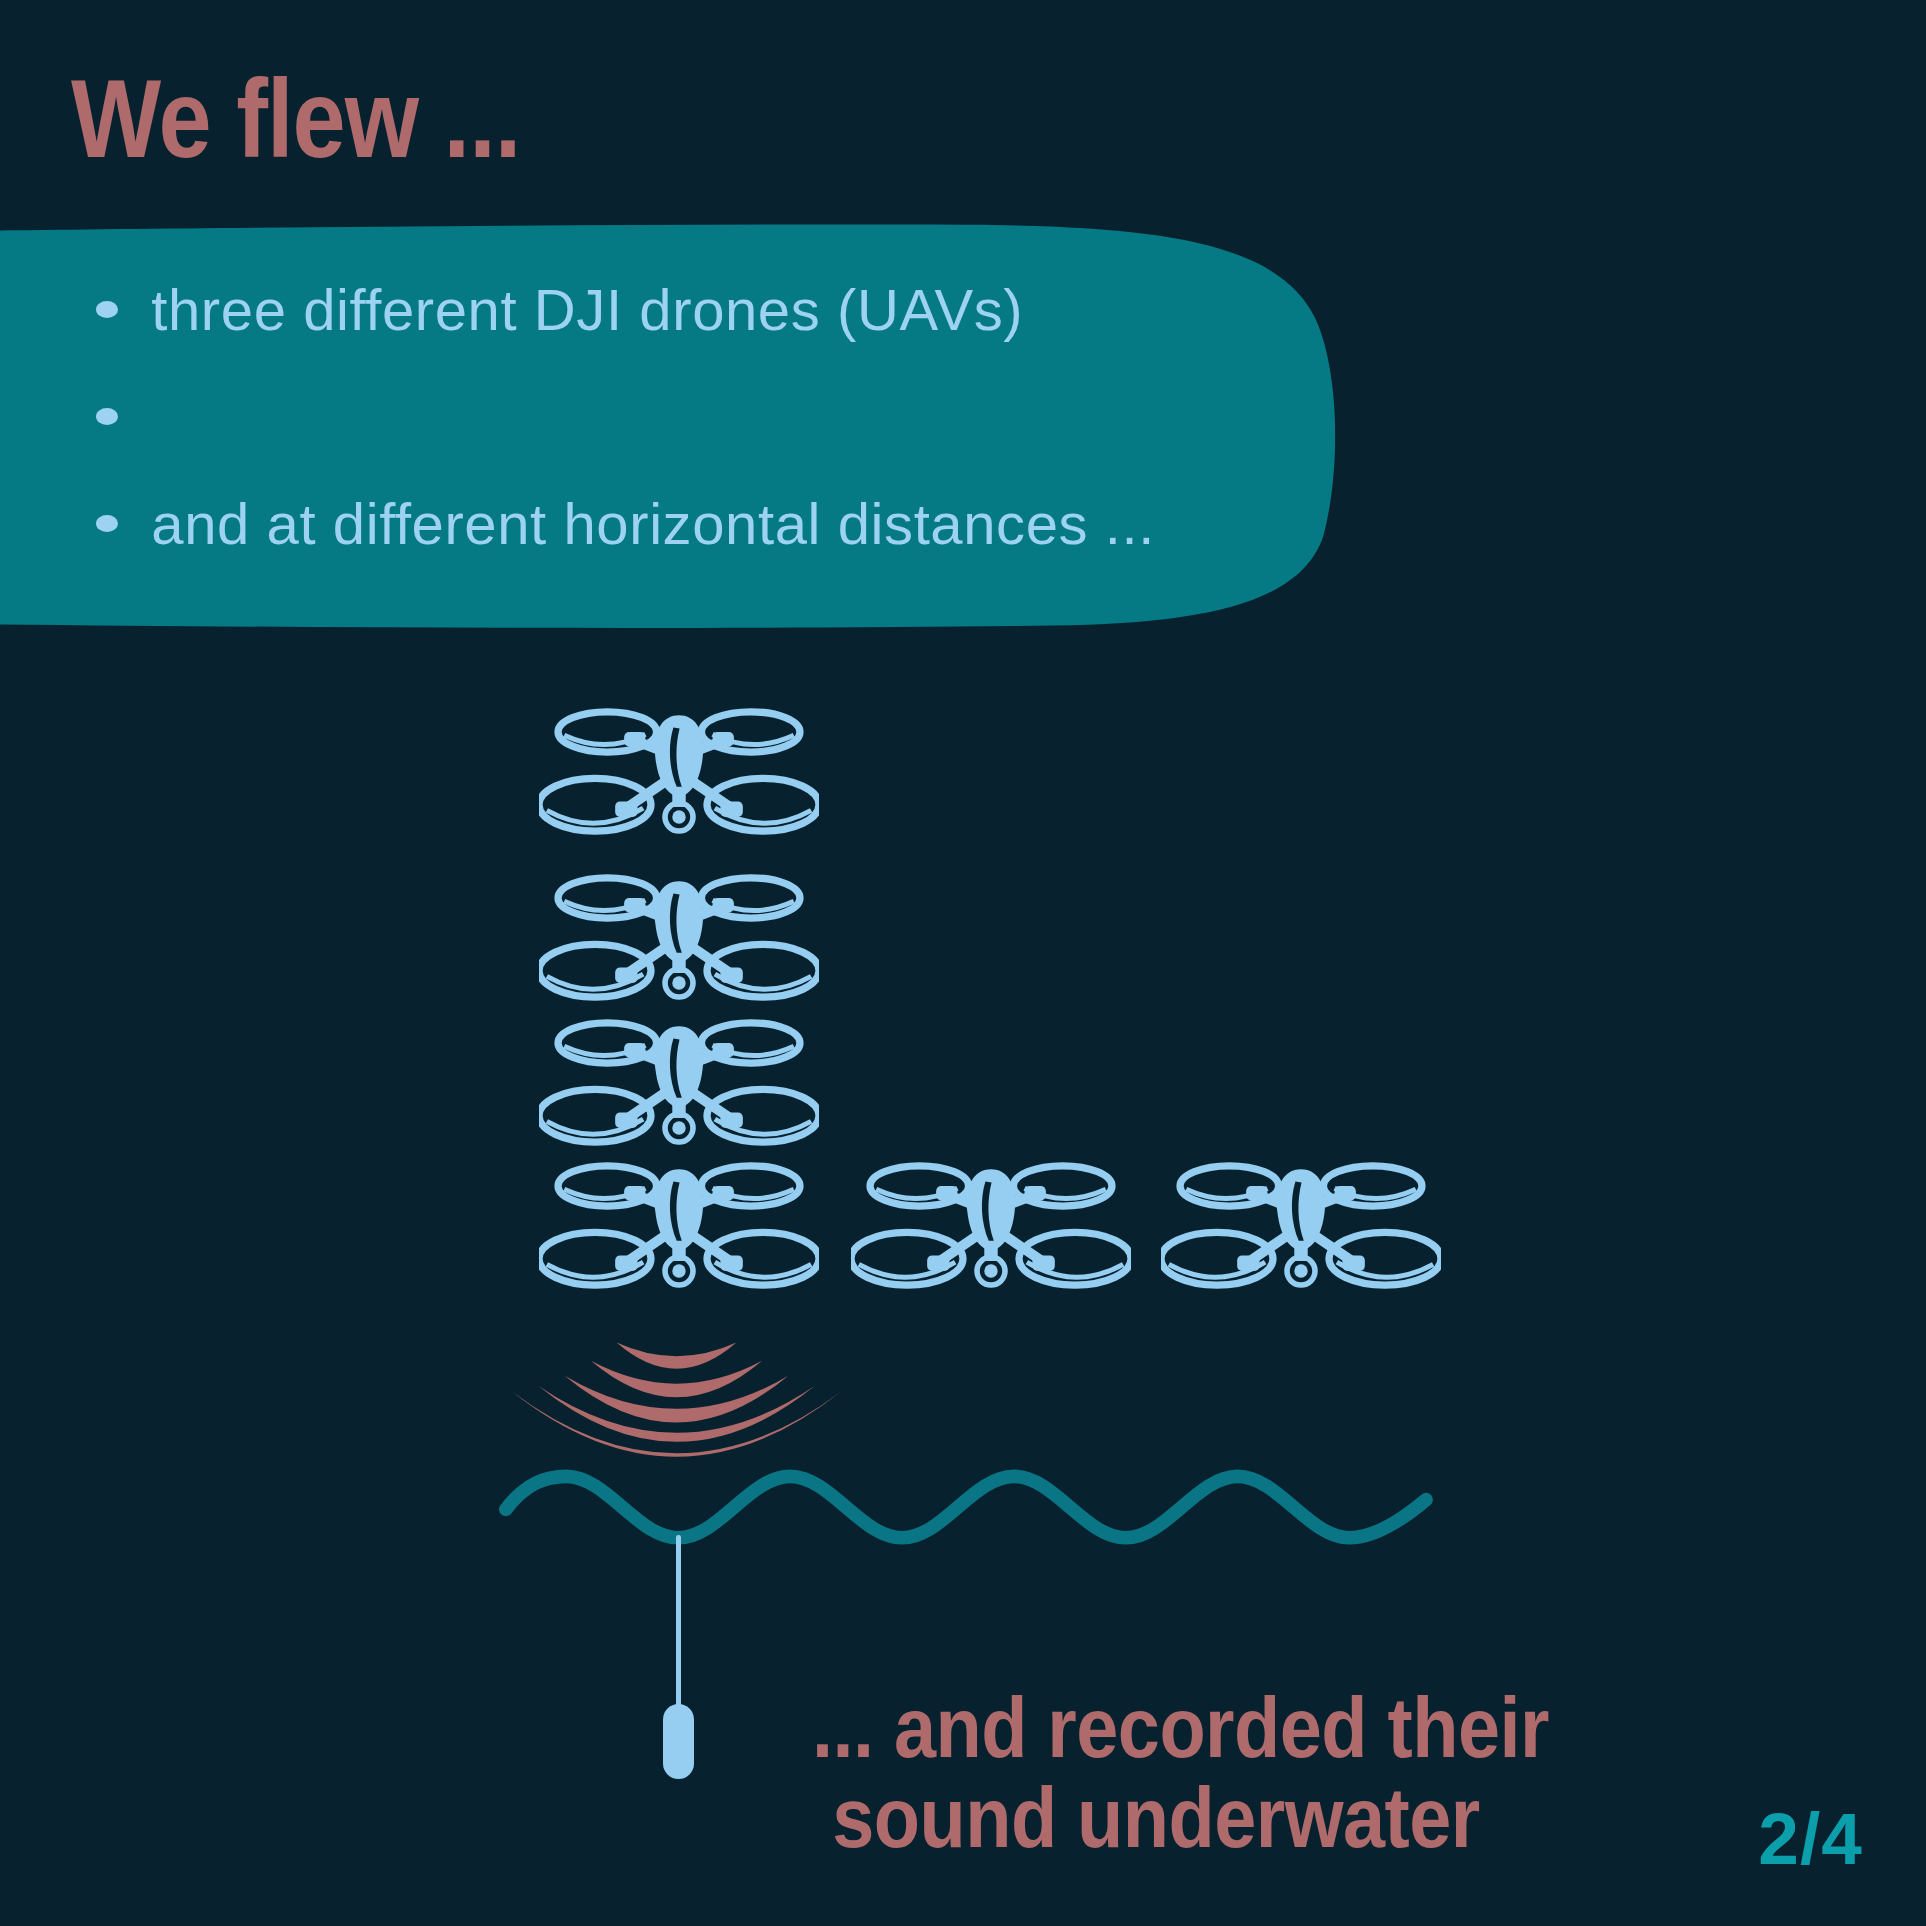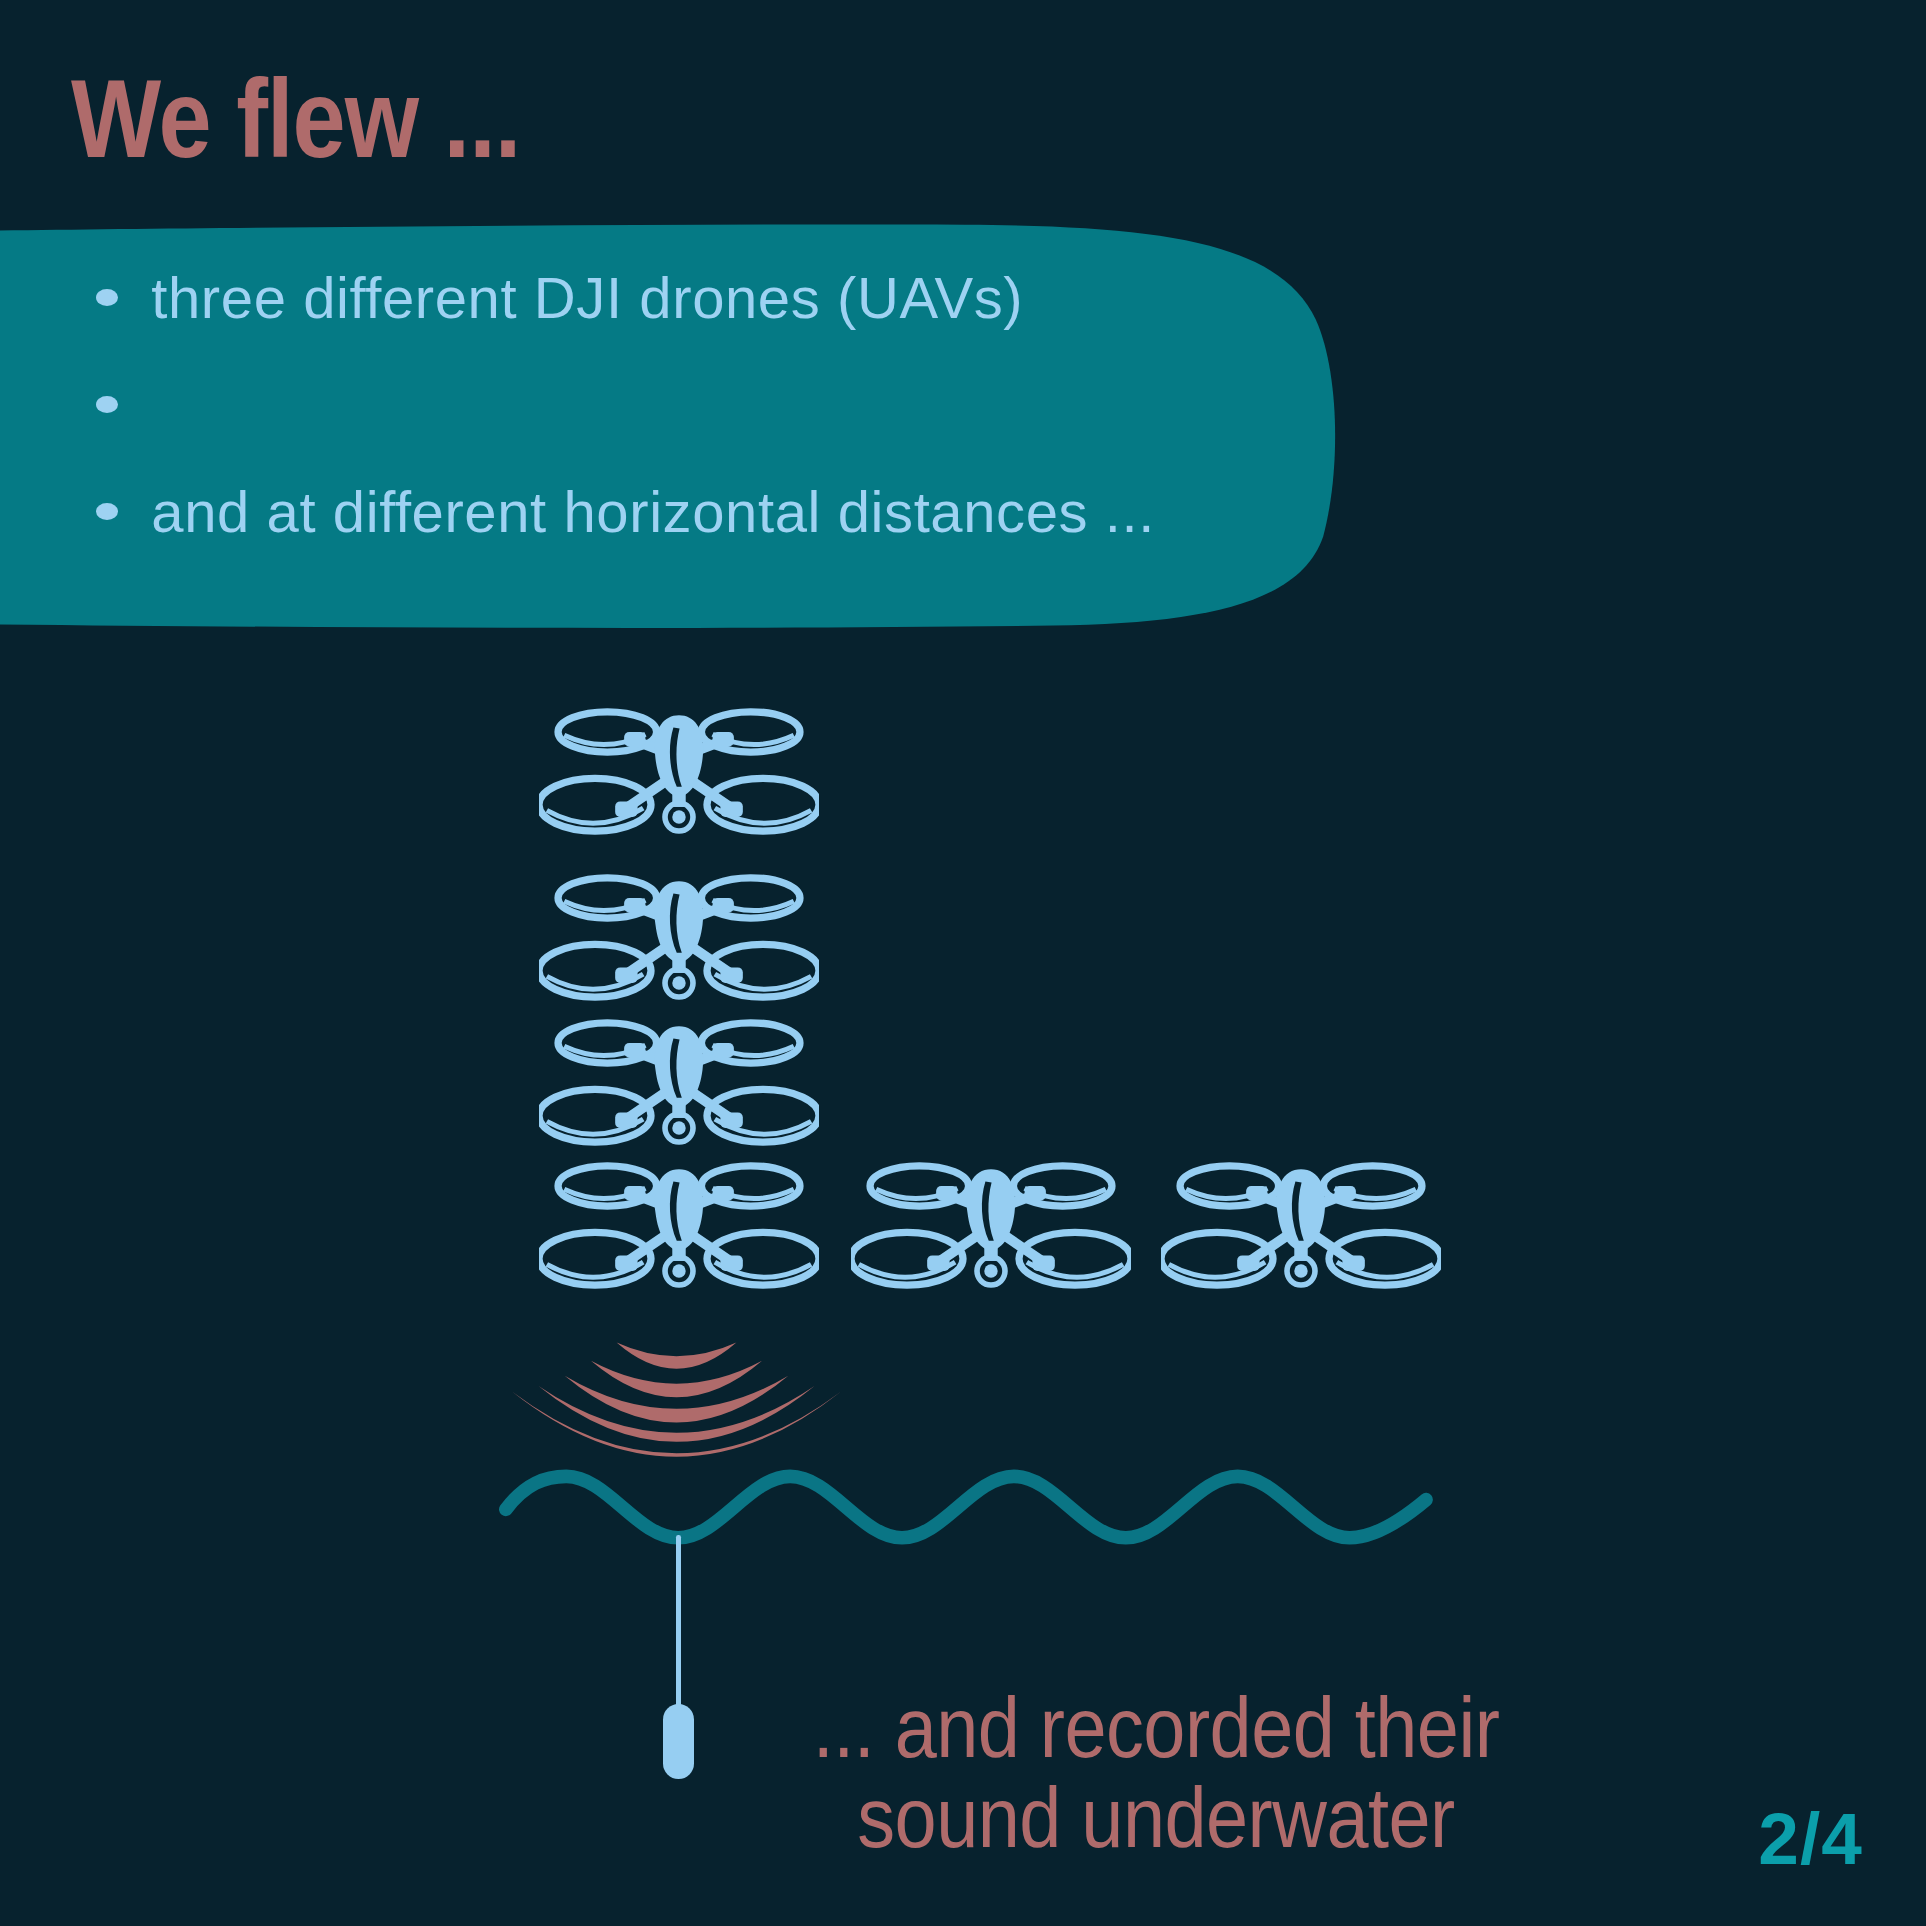--- a/index.html
+++ b/index.html
@@ -15,21 +15,21 @@
     position:absolute;left:71px;top:56px;
     font-size:111px;font-weight:700;color:var(--salmon);
     letter-spacing:-1.1px;line-height:1.15;white-space:nowrap;
     transform:scaleX(0.86);transform-origin:left top;
   }
 
   .callout-svg{position:absolute;left:0;top:211px;width:1370px;height:434px;}
   .callout-path{fill:var(--panel);}
 
   .bullets{
-    position:absolute;left:86px;top:244px;width:1198px;list-style:none;
+    position:absolute;left:86px;top:256px;width:1198px;list-style:none;
   }
   .bullets li{
     height:107px;display:flex;align-items:center;
     font-size:58px;font-weight:400;letter-spacing:0.6px;color:var(--textblue);
     white-space:nowrap;
   }
   .dot{
     width:22px;height:17px;border-radius:50%;background:var(--textblue);
     margin-left:10.3px;margin-right:33px;flex:0 0 auto;
   }
@@ -53,21 +53,21 @@
     position:absolute;left:676px;top:1535px;width:5.1px;height:174px;
     background:var(--lightblue);border-radius:2.3px;
   }
   .hydro-body{
     position:absolute;left:663px;top:1704px;width:31px;height:75px;
     background:var(--lightblue);border-radius:15.4px;
   }
 
   .caption{
     position:absolute;left:765px;top:1682px;width:782px;text-align:center;
-    color:var(--salmon);font-weight:400;font-size:86px;line-height:90px;
+    color:var(--salmon);font-weight:700;font-size:86px;line-height:90px;
     letter-spacing:-0.6px;white-space:nowrap;
   }
   .caption .cap-line{transform:scaleX(0.88);transform-origin:center top;}
 
   .page-num{
     position:absolute;right:63px;top:1797px;
     font-size:73px;font-weight:700;color:var(--page);letter-spacing:1.1px;
   }
 </style>
 </head>

